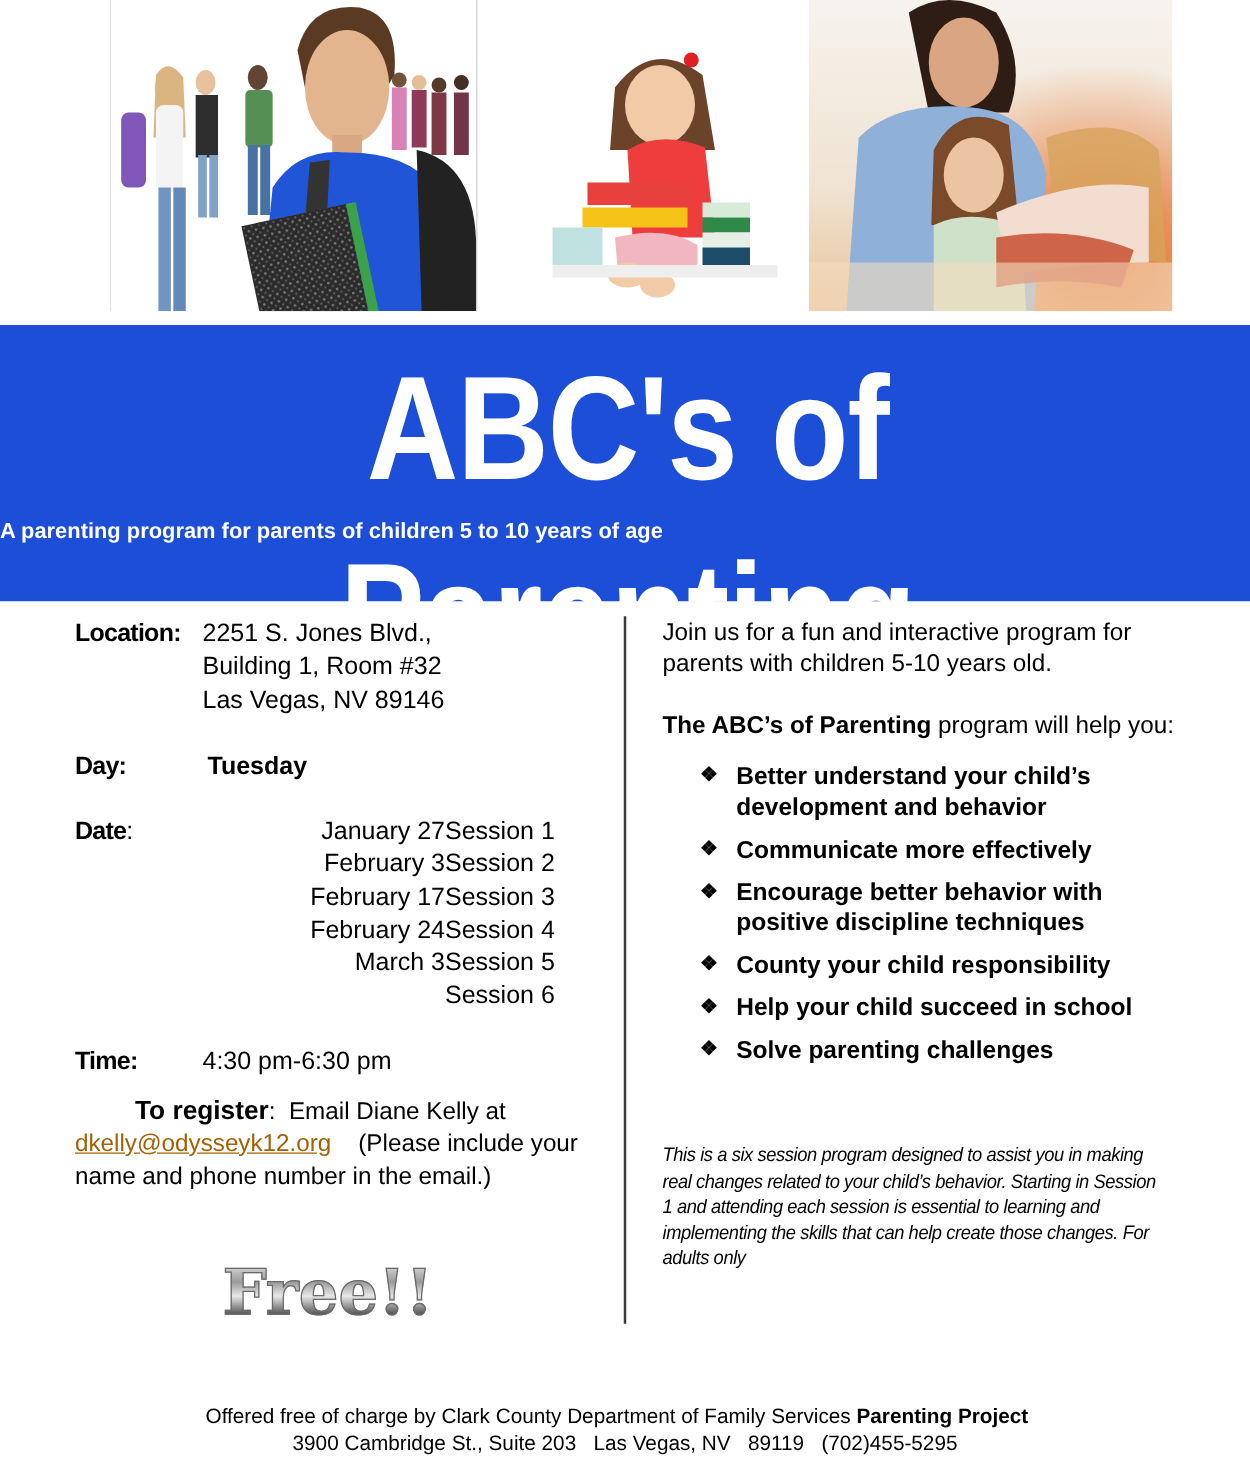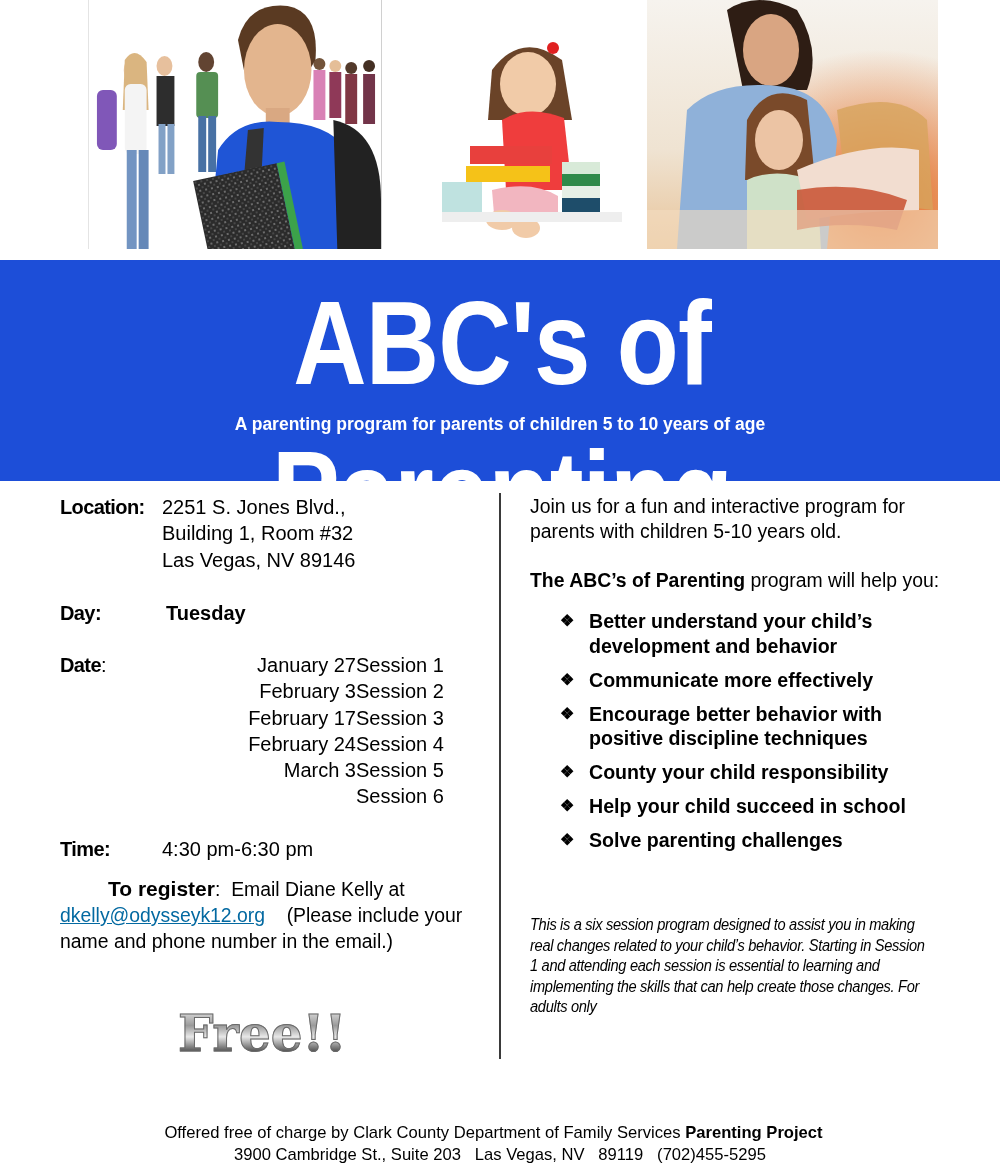--- a/index.html
+++ b/index.html
@@ -12,39 +12,39 @@
   .photo svg { display: block; width: 100%; height: 100%; }
   .p1 { left: 88px; width: 294px; border-left: 1px solid #e4e4e4; border-right: 1px solid #d0d0d0; box-sizing: border-box; }
   .p2 { left: 382px; width: 265px; }
   .p3 { left: 647px; width: 291px; }
 
   
   .banner { position: absolute; left: 0; top: 260px; width: 1000px; height: 221px; background: #1d4ed8; }
   .banner-title { position: absolute; left: 0; top: 8px; width: 1000px; text-align: center;
                   color: #fff; font-weight: bold; font-size: 118px; line-height: 150px;
                   letter-spacing: -1px; transform: scaleX(0.86); transform-origin: 515px 0; }
-  .banner-sub { position: absolute; left: 0; top: 154px; width: 1000px; text-align: center;
+  .banner-sub { position: absolute; left: 0; top: 154px; width: 1000px; 
                 color: #fff; font-weight: bold; font-size: 17.5px; }
 
   
   .left { position: absolute; left: 60px; top: 494px; width: 420px; font-size: 20px; line-height: 26.3px; }
   .row { position: relative; }
   .lbl { position: absolute; left: 0; top: 0; font-weight: bold; letter-spacing: -0.6px; }
   .val { margin-left: 102px; }
   .bold { font-weight: bold; }
   .loc { height: 106px; }
   .day { height: 52px; }
   .day .val { margin-left: 106px; }
   .date { height: 184px; text-align: right; }
   .date .val { display: flex; }
   .date-col { width: 194px; }
   .time { height: 40px; }
   .register { font-size: 19.4px; line-height: 26px; }
   .register .lbl-inline { font-weight: bold; font-size: 21px; margin-left: 48px; }
-  .email-link { color: #0369a1; text-decoration: underline; }
+  .email-link { color: #a16207; text-decoration: underline; }
 
   .free { position: absolute; left: 178px; top: 1006px; width: 175px; height: 56px;
           font-family: "DejaVu Serif", serif; font-weight: bold; font-size: 50px; line-height: 56px;
           background: linear-gradient(180deg, #f4f4f4 0%, #9a9a9a 35%, #e8e8e8 55%, #5a5a5a 80%, #cfcfcf 100%);
           -webkit-background-clip: text; background-clip: text; color: transparent;
           -webkit-text-stroke: 1px #6a6a6a; letter-spacing: 0px; }
 
   
   .divider { position: absolute; left: 499px; top: 493px; width: 2px; height: 566px; background: #3a3a3a; }
 

